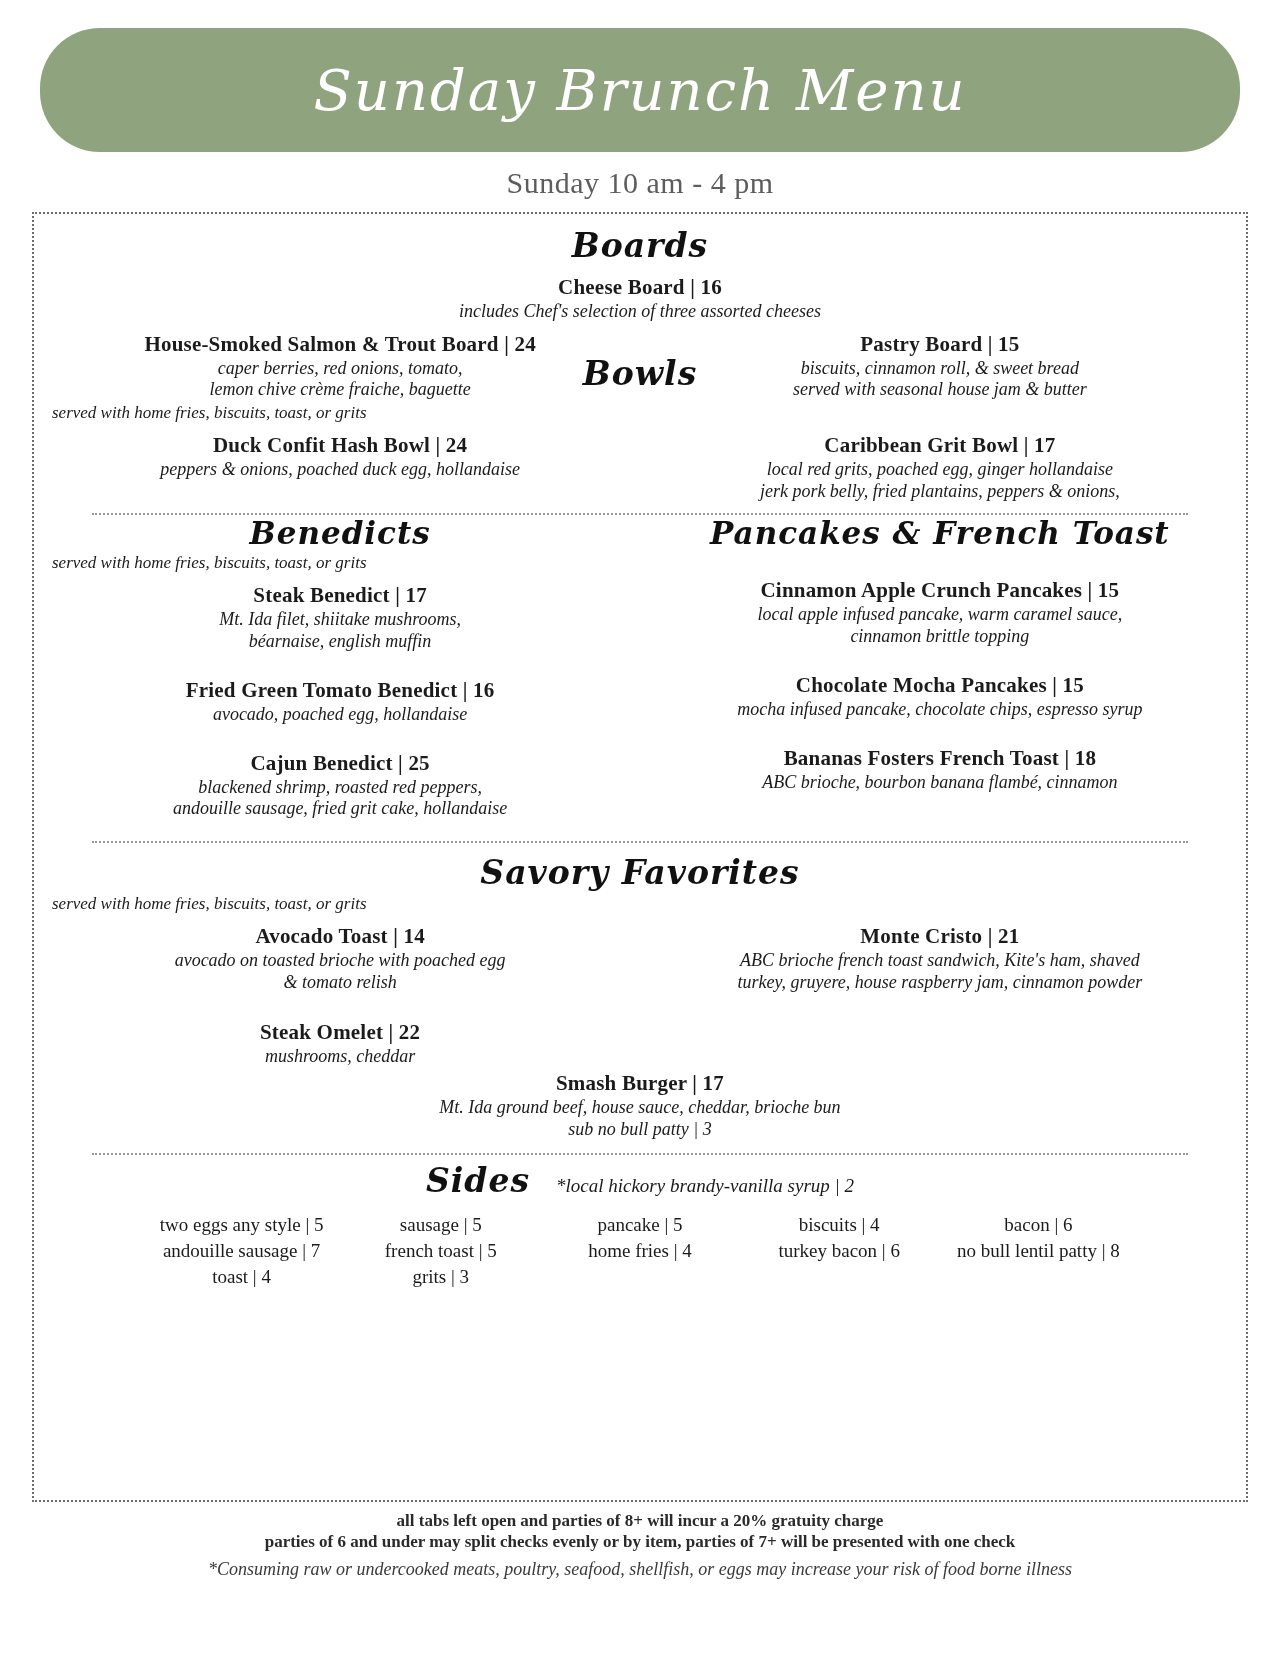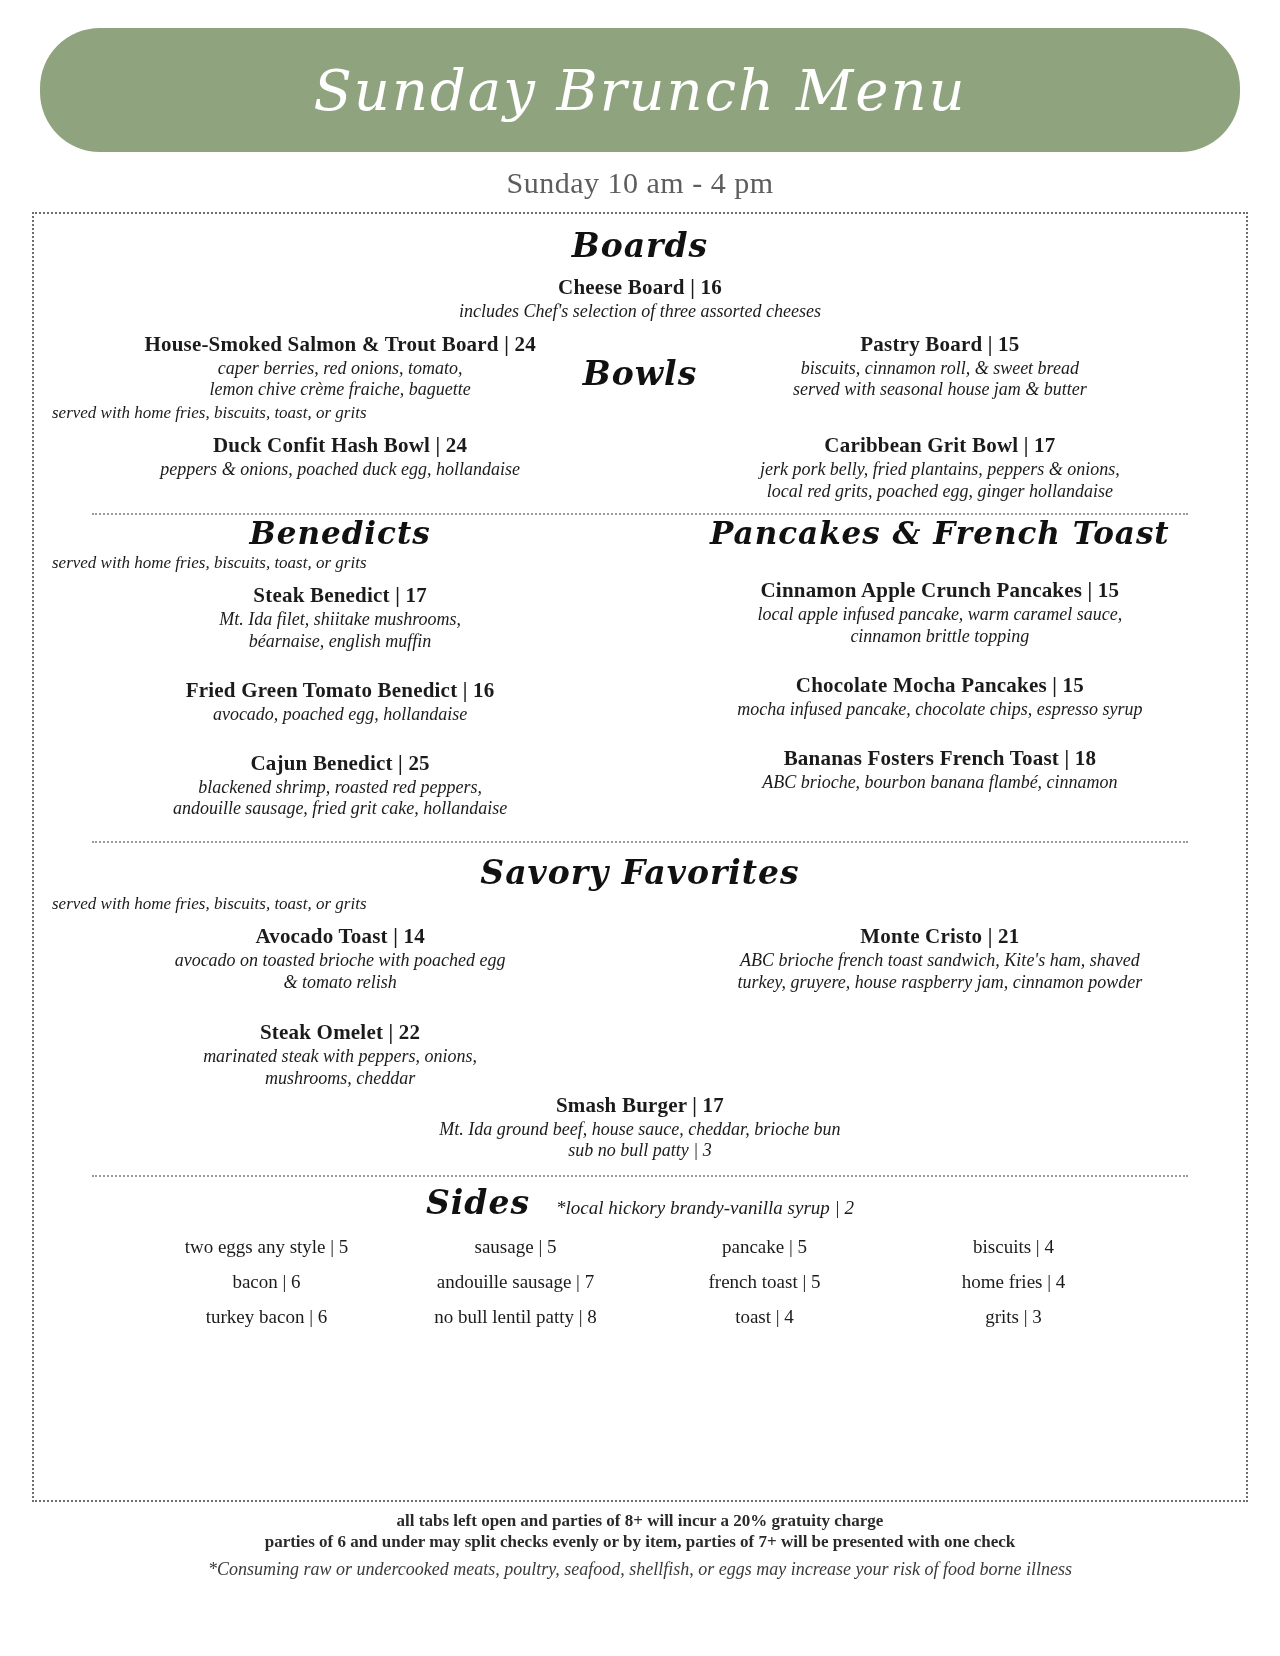--- a/index.html
+++ b/index.html
@@ -104,22 +104,22 @@
     justify-content: center;
     gap: 26px;
     margin-top: 6px;
   }
   .syrup-note {
     font-style: italic;
     font-size: 19px;
   }
   .sides-grid {
     display: grid;
-    grid-template-columns: repeat(4, 1fr);
-    row-gap: 13px;
+    grid-template-columns: repeat(5, 1fr);
+    row-gap: 4px;
     margin-top: 14px;
     padding: 0 90px;
     font-size: 19px;
   }
   .sides-grid div { text-align: center; }
 
   
   .footer {
     text-align: center;
     margin-top: 8px;
@@ -170,22 +170,22 @@
   <div class="script script-lg" style="margin-top:-46px;">Bowls</div>
   <div class="sub-note" style="margin-top:10px;">served with home fries, biscuits, toast, or grits</div>
 
   <div class="two-col">
     <div class="col item">
       <div class="item-name">Duck Confit Hash Bowl | 24</div>
       <div class="item-desc">peppers &amp; onions, poached duck egg, hollandaise</div>
     </div>
     <div class="col item">
       <div class="item-name">Caribbean Grit Bowl | 17</div>
+      <div class="item-desc">local red grits, poached egg, ginger hollandaise</div>
       <div class="item-desc">jerk pork belly, fried plantains, peppers &amp; onions,</div>
-      <div class="item-desc">local red grits, poached egg, ginger hollandaise</div>
     </div>
   </div>
 
   <div class="divider"></div>
 
   <div class="two-col">
     <div class="col">
       <div class="script script-md">Benedicts</div>
       <div class="sub-note">served with home fries, biscuits, toast, or grits</div>
 
@@ -238,21 +238,20 @@
     <div class="col item">
       <div class="item-name">Monte Cristo | 21</div>
       <div class="item-desc">ABC brioche french toast sandwich,  Kite's ham, shaved</div>
       <div class="item-desc">turkey, gruyere, house raspberry jam, cinnamon powder</div>
     </div>
   </div>
 
   <div class="two-col" style="margin-top:18px;">
     <div class="col item">
       <div class="item-name">Steak Omelet | 22</div>
-      <div class="item-desc">marinated steak with peppers, onions,</div>
       <div class="item-desc">mushrooms, cheddar</div>
     </div>
   </div>
 
   <div class="item" style="margin-top:4px;">
     <div class="item-name">Smash Burger | 17</div>
     <div class="item-desc">Mt. Ida ground beef, house sauce, cheddar, brioche bun</div>
     <div class="item-desc">sub no bull patty | 3</div>
   </div>
 

